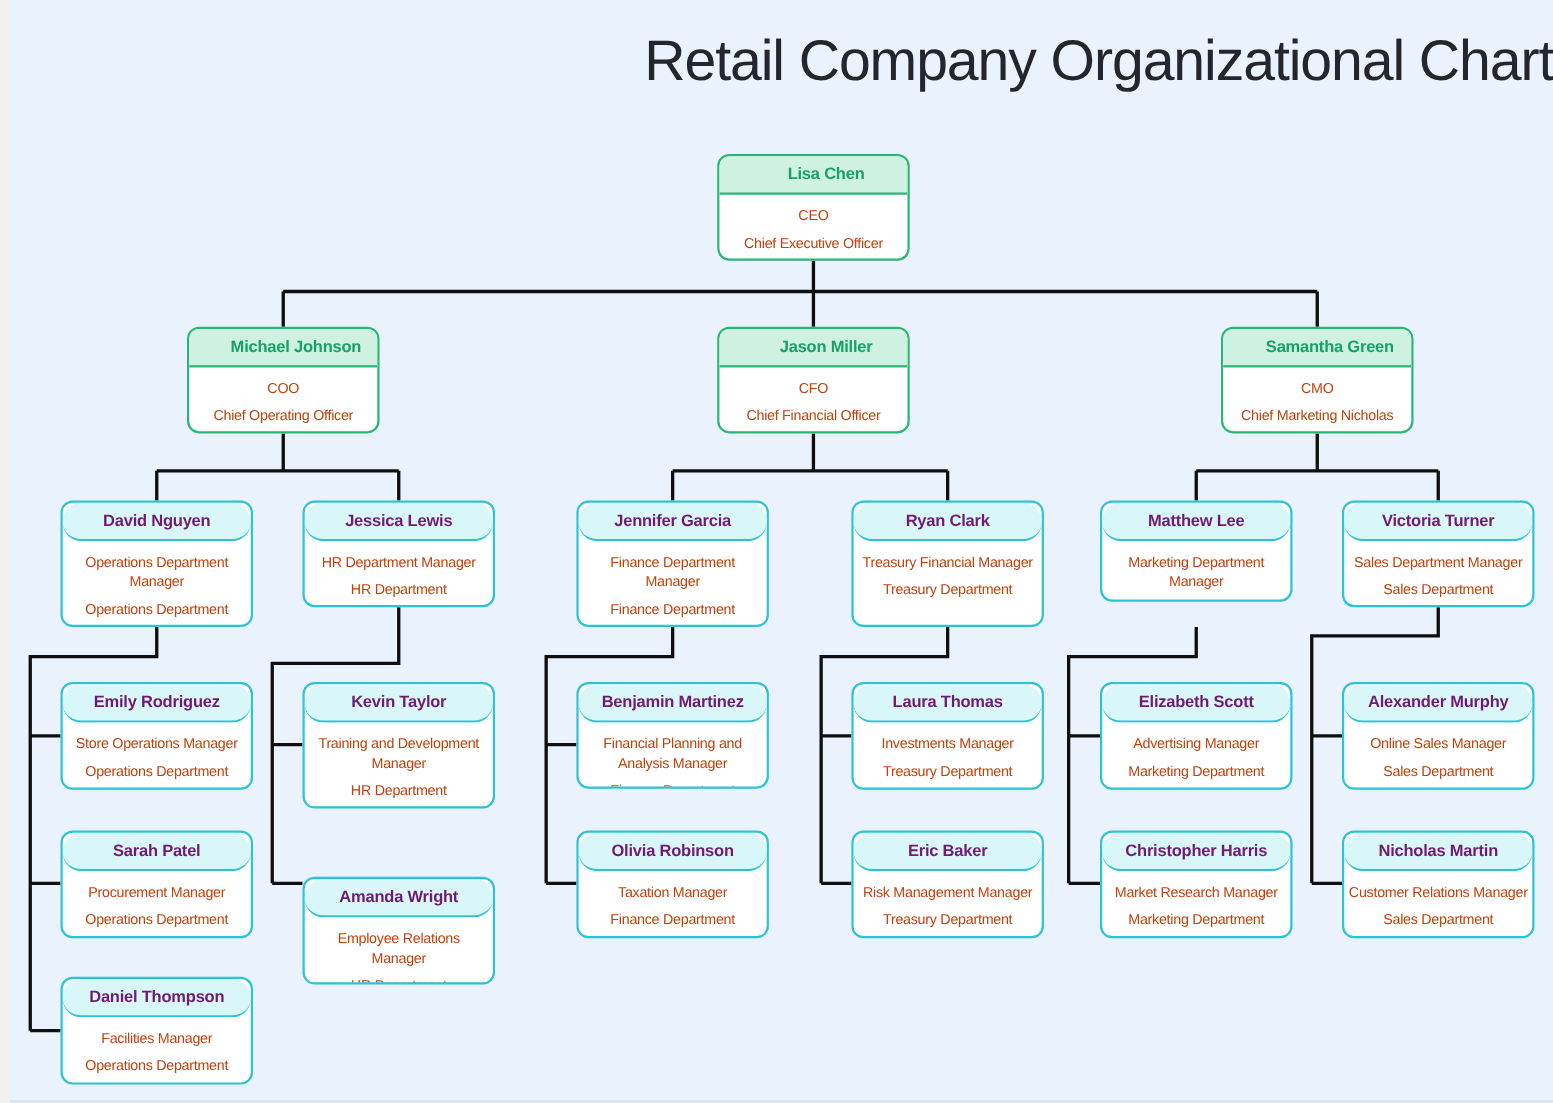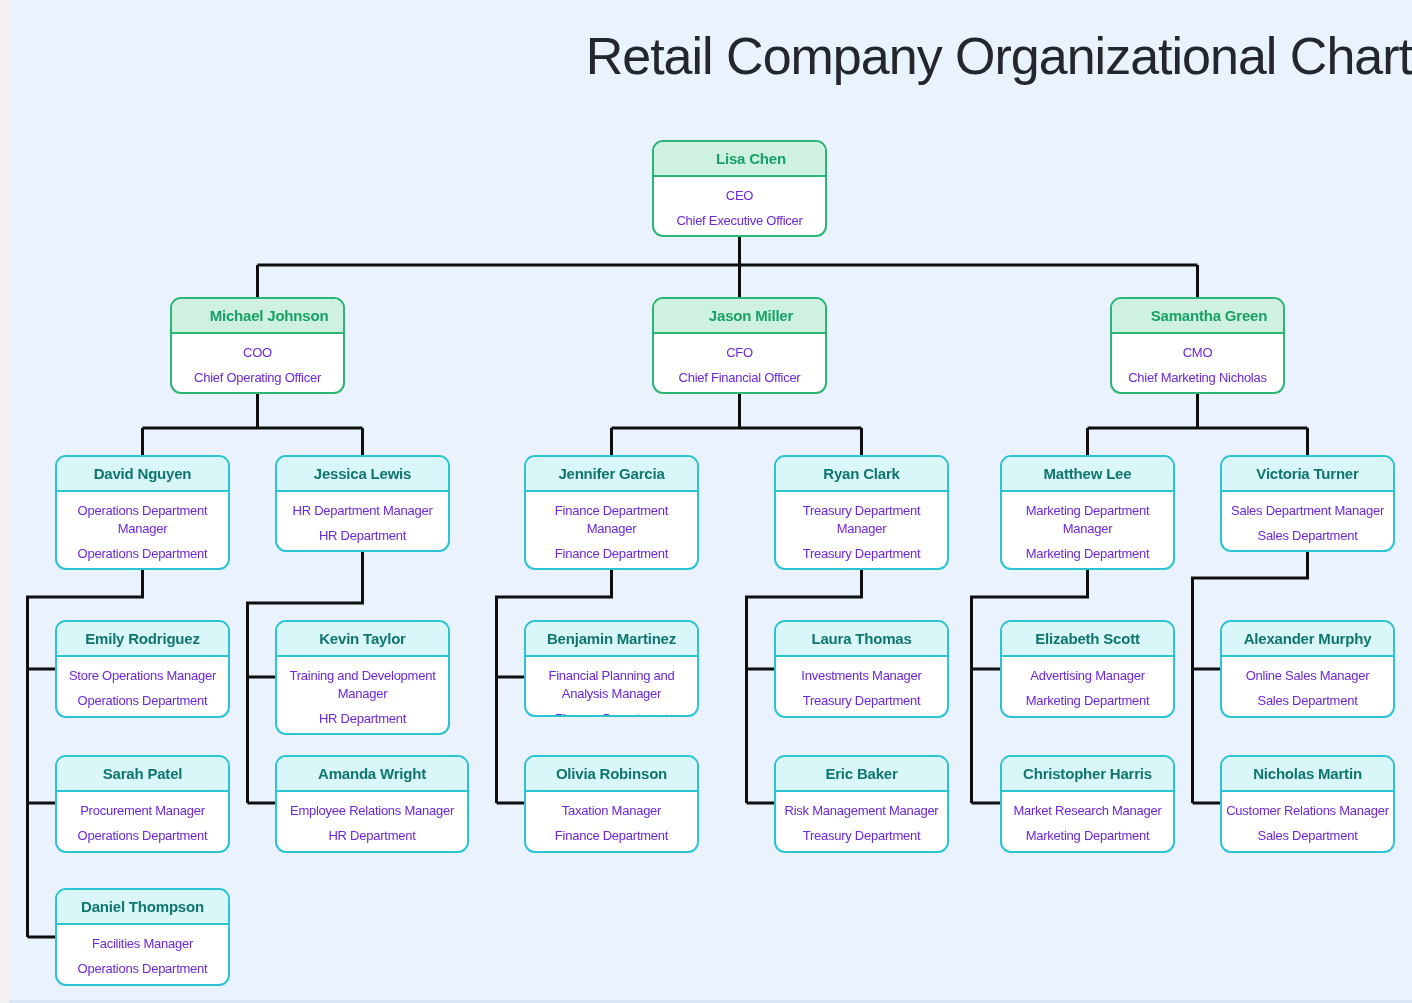--- a/index.html
+++ b/index.html
@@ -37,28 +37,28 @@
   .node-header {
     height: 33px;
     display: flex; align-items: center; justify-content: center;
     font-size: 15px; font-weight: 700;
     border-bottom: 2.5px solid;
     letter-spacing: -0.2px;
   }
   .node-body {
     padding: 10px 4px 0;
     text-align: center;
-    color: #6d28d9;
+    color: #c2410c;
     font-size: 13px; line-height: 18px; letter-spacing: -0.25px;
     display: flex; flex-direction: column; gap: 7px;
   }
   .node.executive { border-color: #2bb673; }
   .node.executive .node-header { background: #cff1e1; color: #17a165; border-color: #2bb673; padding-left: 23px; }
   .node.manager { border-color: #2ac4d5; }
-  .node.manager .node-header { background: #d9f6f9; color: #0f766e; border-color: #2ac4d5; }
+  .node.manager .node-header { background: #d9f6f9; color: #701a75; border-color: #2ac4d5; border-radius: 17px; }
 </style>
 </head>
 <body>
 
 <div class="stage">
   <div class="left-strip"></div>
 
   <h1 class="page-title">Retail Company Organizational Chart</h1>
 
   <svg class="connectors" width="1412" height="1003" viewBox="0 0 1412 1003">
@@ -122,25 +122,25 @@
   <div class="node manager" style="left:524px;top:455px;width:175px;height:115px">
     <div class="node-header">Jennifer Garcia</div>
     <div class="node-body">
       <div>Finance Department Manager</div>
       <div>Finance Department</div>
     </div>
   </div>
   <div class="node manager" style="left:774px;top:455px;width:175px;height:115px">
     <div class="node-header">Ryan Clark</div>
     <div class="node-body">
-      <div>Treasury Department Manager</div>
+      <div>Treasury Financial Manager</div>
       <div>Treasury Department</div>
     </div>
   </div>
-  <div class="node manager" style="left:1000px;top:455px;width:175px;height:115px">
+  <div class="node manager" style="left:1000px;top:455px;width:175px;height:92px">
     <div class="node-header">Matthew Lee</div>
     <div class="node-body">
       <div>Marketing Department Manager</div>
       <div>Marketing Department</div>
     </div>
   </div>
   <div class="node manager" style="left:1220px;top:455px;width:175px;height:97px">
     <div class="node-header">Victoria Turner</div>
     <div class="node-body">
       <div>Sales Department Manager</div>
@@ -191,21 +191,21 @@
     </div>
   </div>
 
   <div class="node manager" style="left:55px;top:755px;width:175px;height:98px">
     <div class="node-header">Sarah Patel</div>
     <div class="node-body">
       <div>Procurement Manager</div>
       <div>Operations Department</div>
     </div>
   </div>
-  <div class="node manager" style="left:275px;top:755px;width:194px;height:98px">
+  <div class="node manager" style="left:275px;top:797px;width:175px;height:98px">
     <div class="node-header">Amanda Wright</div>
     <div class="node-body">
       <div>Employee Relations Manager</div>
       <div>HR Department</div>
     </div>
   </div>
   <div class="node manager" style="left:524px;top:755px;width:175px;height:98px">
     <div class="node-header">Olivia Robinson</div>
     <div class="node-body">
       <div>Taxation Manager</div>

